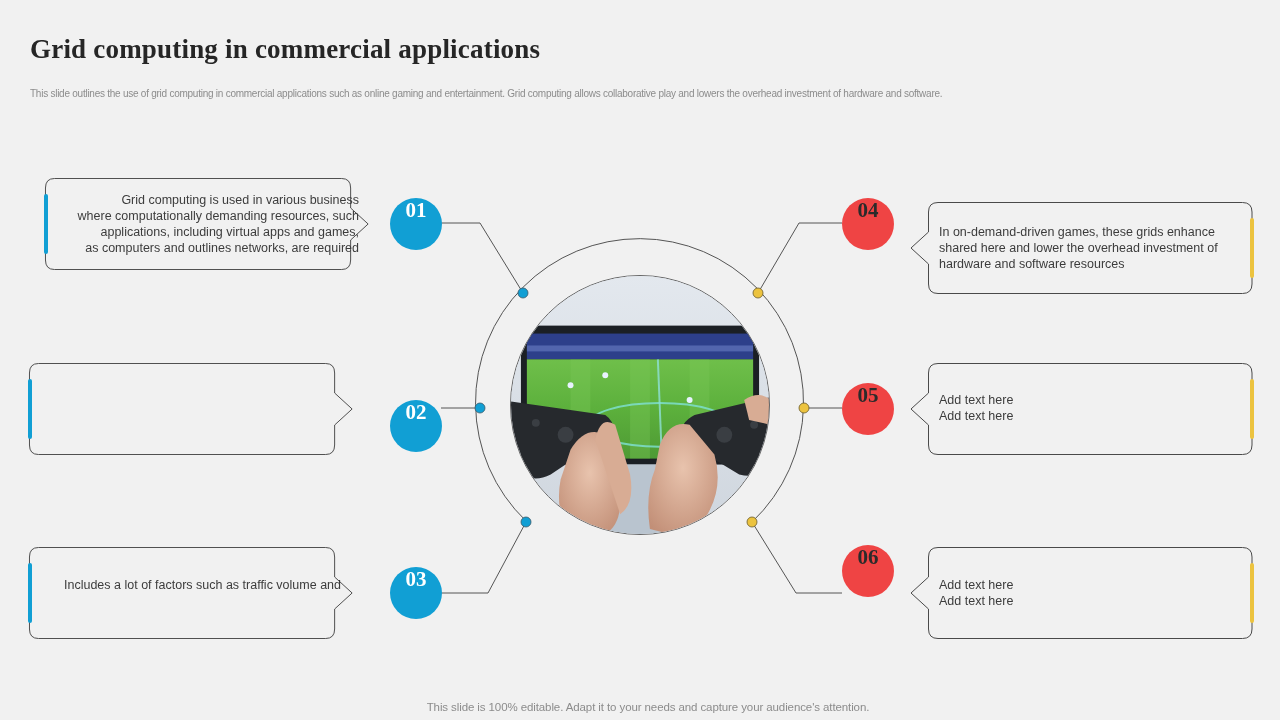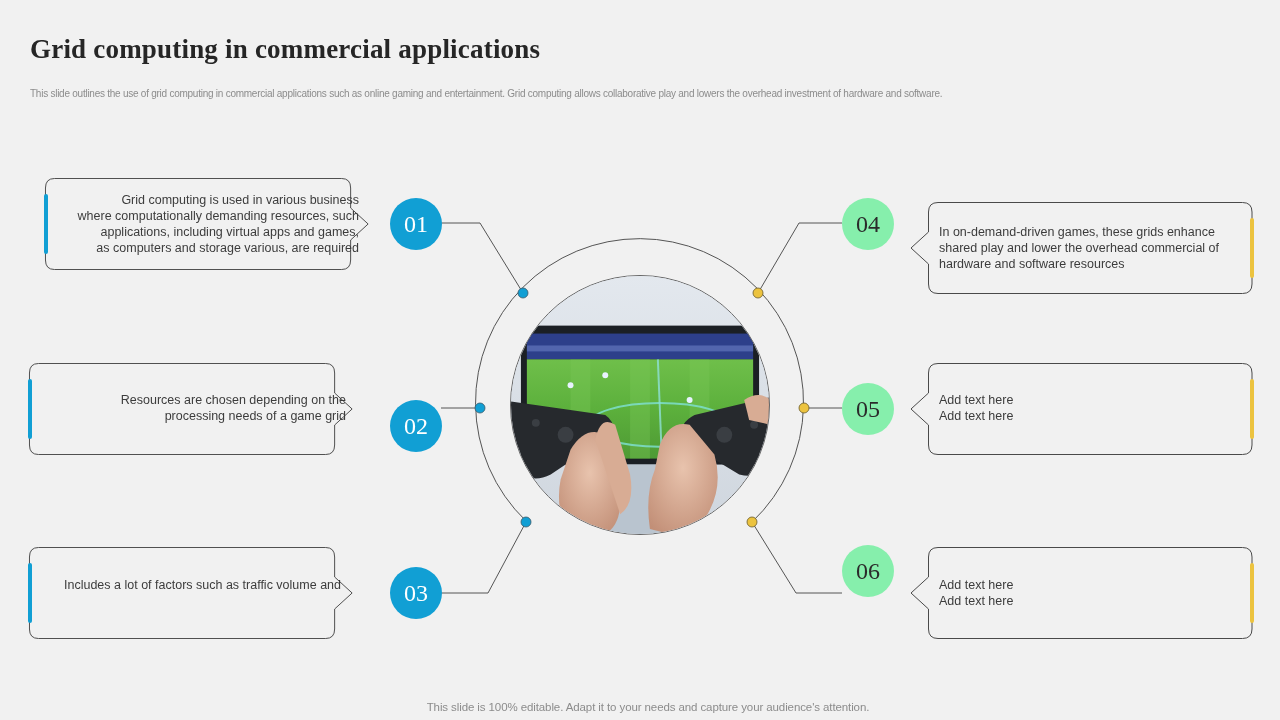--- a/index.html
+++ b/index.html
@@ -51,27 +51,27 @@
       overflow: hidden;
       border: 1px solid #666;
       background: #dfe4ea;
     }
     .photo svg { width: 100%; height: 100%; display: block; }
 
     .num {
       position: absolute;
       width: 52px; height: 52px;
       border-radius: 50%;
-      display: flex; align-items: center; justify-content: center;
+      display: flex; justify-content: center;
       font-family: "Liberation Serif", serif;
-      font-weight: normal;
-      font-size: 24px;
+      font-weight: bold;
+      font-size: 21px;
     }
     .num.blue { background: #119fd4; color: #ffffff; }
-    .num.yellow { background: #86efac; color: #2b2b2b; }
+    .num.yellow { background: #ef4444; color: #2b2b2b; }
 
     .box {
       position: absolute;
       width: 325px; height: 92px;
     }
     .box svg.frame {
       position: absolute; left: 0; top: 0;
       width: 100%; height: 100%;
       overflow: visible;
     }
@@ -197,53 +197,49 @@
 
 <div class="box left" style="left:29px; top:178px;margin-left:16px;">
   <svg class="frame" viewBox="0 0 344 92" preserveAspectRatio="none">
     <path d="M 10 0.5 L 314 0.5 Q 323.5 0.5 323.5 10 L 323.5 30 L 342 46 L 323.5 62 L 323.5 82 Q 323.5 91.5 314 91.5 L 10 91.5 Q 0.5 91.5 0.5 82 L 0.5 10 Q 0.5 0.5 10 0.5 Z" fill="none" stroke="#4a4a4a" stroke-width="1"></path>
   </svg>
   <div class="accent"></div>
   <div class="text" style="top:14px;">
     <span>Grid computing is used in various  business</span>
     <span>where computationally demanding resources, such</span>
     <span>applications, including virtual  apps and games,</span>
-    <span>as computers and storage various, are required</span>
+    <span>as computers and outlines networks, are required</span>
   </div>
 </div>
 
 <div class="box left" style="left:29px; top:363px;">
   <svg class="frame" viewBox="0 0 344 92" preserveAspectRatio="none">
     <path d="M 10 0.5 L 314 0.5 Q 323.5 0.5 323.5 10 L 323.5 30 L 342 46 L 323.5 62 L 323.5 82 Q 323.5 91.5 314 91.5 L 10 91.5 Q 0.5 91.5 0.5 82 L 0.5 10 Q 0.5 0.5 10 0.5 Z" fill="none" stroke="#4a4a4a" stroke-width="1"></path>
   </svg>
   <div class="accent"></div>
-  <div class="text" style="top:29px; right:8px;">
-    <span>Resources are chosen depending  on the</span>
-    <span>processing needs of a game grid</span>
-  </div>
 </div>
 
 <div class="box left" style="left:29px; top:547px;padding-left:45px;">
   <svg class="frame" viewBox="0 0 344 92" preserveAspectRatio="none">
     <path d="M 10 0.5 L 314 0.5 Q 323.5 0.5 323.5 10 L 323.5 30 L 342 46 L 323.5 62 L 323.5 82 Q 323.5 91.5 314 91.5 L 10 91.5 Q 0.5 91.5 0.5 82 L 0.5 10 Q 0.5 0.5 10 0.5 Z" fill="none" stroke="#4a4a4a" stroke-width="1"></path>
   </svg>
   <div class="accent"></div>
   <div class="text" style="top:30px; right:13px;">
     <span>Includes  a lot of factors  such as traffic volume  and</span>
   </div>
 </div>
 
 <div class="box right" style="left:928px; top:178px;margin-top:24px;">
   <svg class="frame" viewBox="0 0 325 92" preserveAspectRatio="none">
     <path d="M 10 0.5 L 314.5 0.5 Q 324 0.5 324 10 L 324 82 Q 324 91.5 314.5 91.5 L 10 91.5 Q 0.5 91.5 0.5 82 L 0.5 62 L -17 46 L 0.5 30 L 0.5 10 Q 0.5 0.5 10 0.5 Z" fill="none" stroke="#4a4a4a" stroke-width="1"></path>
   </svg>
   <div class="accent"></div>
   <div class="text" style="top:22px;">
     <span>In on-demand-driven  games, these grids enhance</span>
-    <span>shared play and lower the overhead  commercial  of</span>
+    <span>shared here and lower the overhead  investment  of</span>
     <span>hardware  and software resources</span>
   </div>
 </div>
 
 <div class="box right" style="left:928px; top:363px;">
   <svg class="frame" viewBox="0 0 325 92" preserveAspectRatio="none">
     <path d="M 10 0.5 L 314.5 0.5 Q 324 0.5 324 10 L 324 82 Q 324 91.5 314.5 91.5 L 10 91.5 Q 0.5 91.5 0.5 82 L 0.5 62 L -17 46 L 0.5 30 L 0.5 10 Q 0.5 0.5 10 0.5 Z" fill="none" stroke="#4a4a4a" stroke-width="1"></path>
   </svg>
   <div class="accent"></div>
   <div class="text" style="top:29px;">

